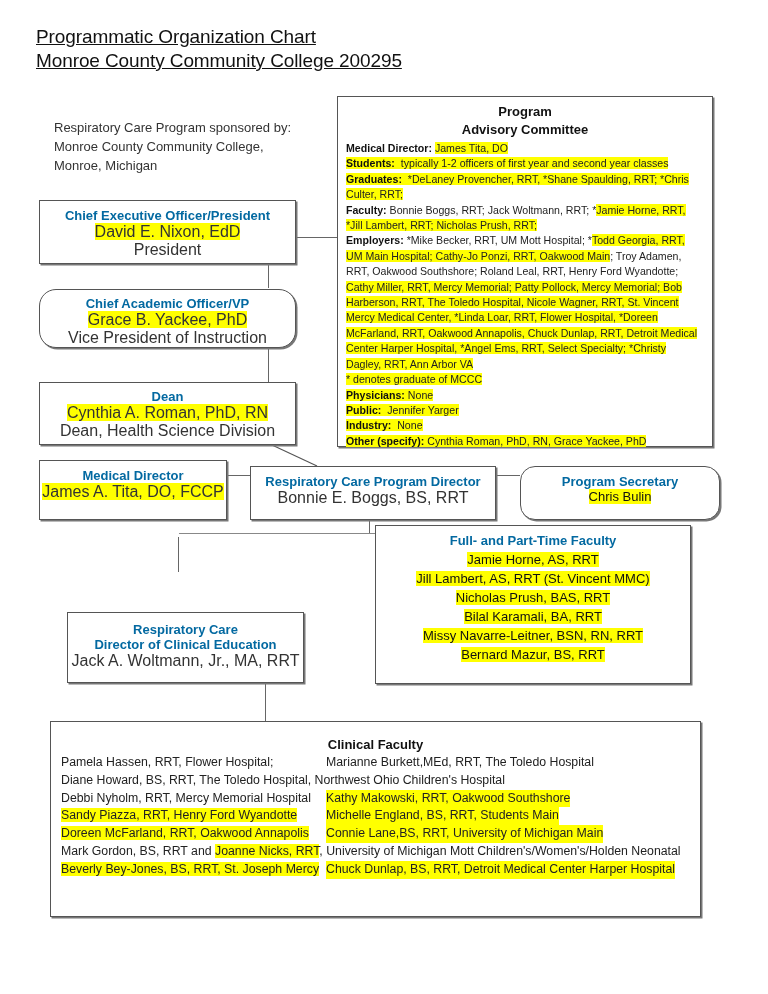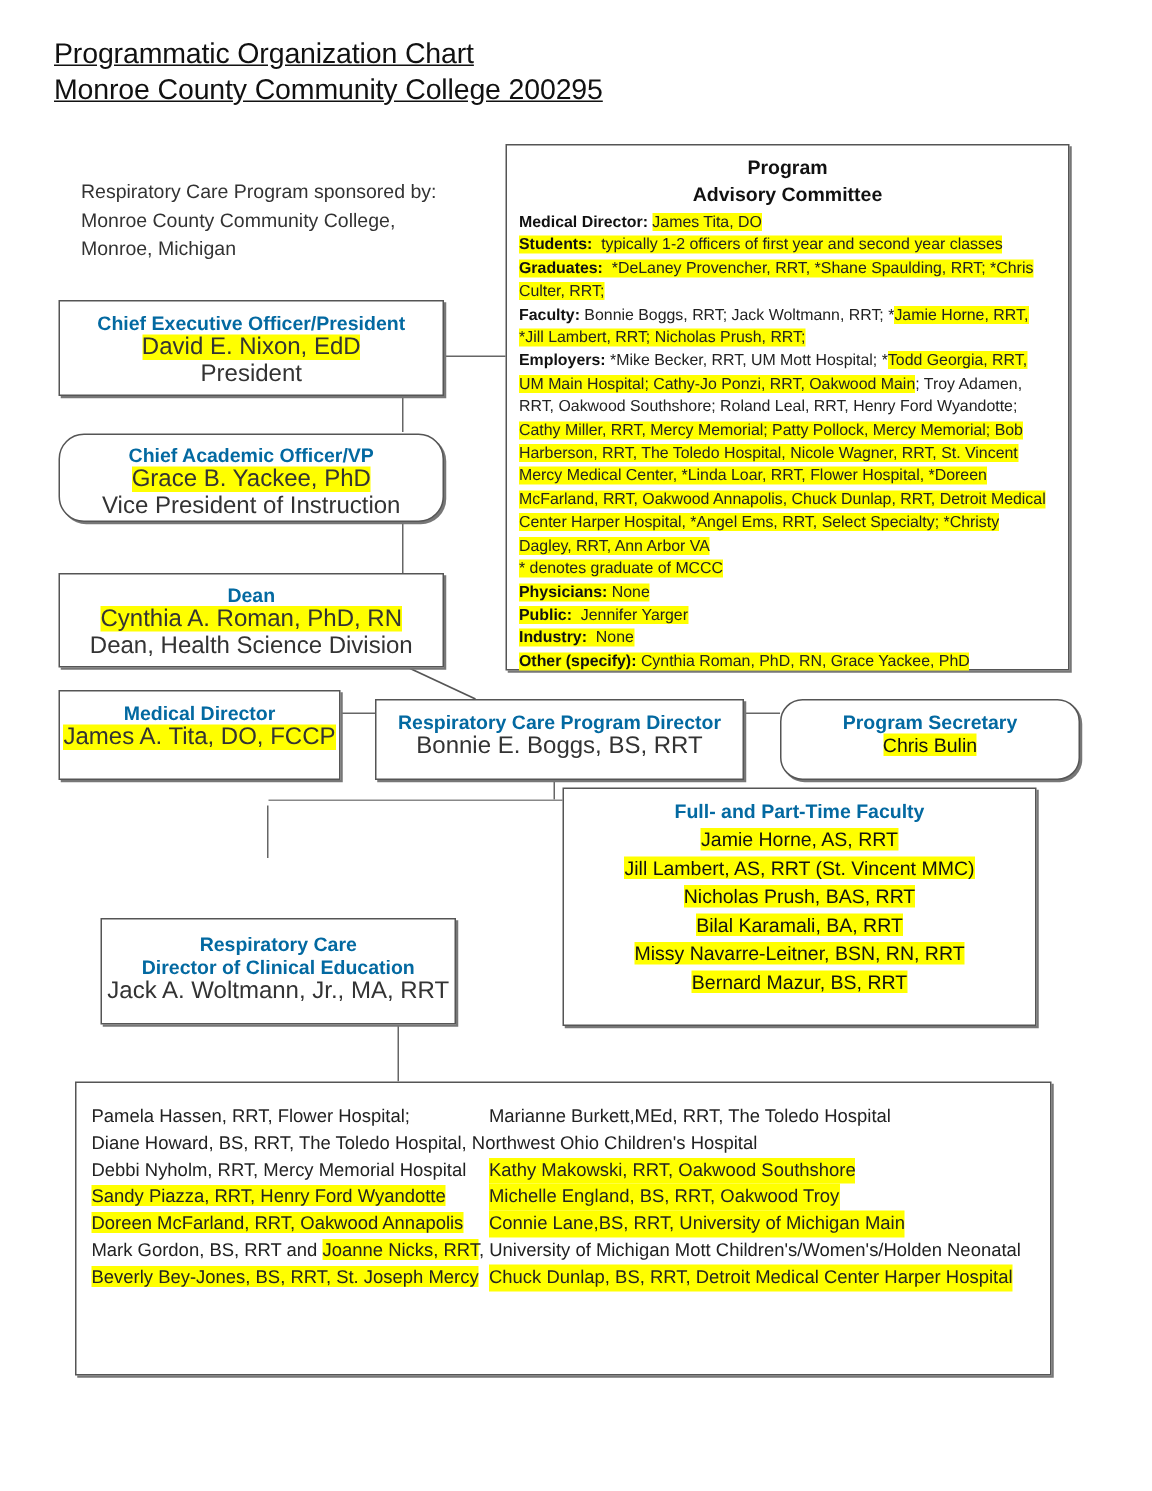--- a/index.html
+++ b/index.html
@@ -102,34 +102,35 @@
   <div class="bold" style="line-height:19px;">Full- and Part-Time Faculty</div>
   <div class="line"><span class="hl">Jamie Horne, AS, RRT</span></div>
   <div class="line"><span class="hl">Jill Lambert, AS, RRT (St. Vincent MMC)</span></div>
   <div class="line"><span class="hl">Nicholas Prush, BAS, RRT</span></div>
   <div class="line"><span class="hl">Bilal Karamali, BA, RRT</span></div>
   <div class="line"><span class="hl">Missy Navarre-Leitner, BSN, RN, RRT</span></div>
   <div class="line"><span class="hl">Bernard Mazur, BS, RRT</span></div>
 </div>
 
 <div class="box clin" style="left:50px; top:721px; width:651px; height:196px;">
+  <div class="head">Clinical Faculty</div>
   <div class="crow">
     <span>Pamela Hassen, RRT, Flower Hospital;</span>
     <span class="c2">Marianne Burkett,MEd, RRT, The Toledo Hospital</span>
   </div>
   <div class="crow">
     <span>Diane Howard, BS, RRT, The Toledo Hospital, Northwest Ohio Children's Hospital</span>
   </div>
   <div class="crow">
     <span>Debbi Nyholm, RRT, Mercy Memorial Hospital</span>
     <span class="c2 hl">Kathy Makowski, RRT, Oakwood Southshore</span>
   </div>
   <div class="crow">
     <span class="hl">Sandy Piazza, RRT, Henry Ford Wyandotte</span>
-    <span class="c2 hl">Michelle England, BS, RRT, Oakwood Troy</span>
+    <span class="c2 hl">Michelle England, BS, RRT, Students Main</span>
   </div>
   <div class="crow">
     <span class="hl">Doreen McFarland, RRT, Oakwood Annapolis</span>
     <span class="c2 hl">Connie Lane,BS, RRT, University of Michigan Main</span>
   </div>
   <div class="crow">
     <span>Mark Gordon, BS, RRT and </span><span class="hl">Joanne Nicks, RRT</span><span>, University of Michigan Mott Children's/Women's/Holden Neonatal</span>
   </div>
   <div class="crow">
     <span class="hl">Beverly Bey-Jones, BS, RRT, St. Joseph Mercy</span>

